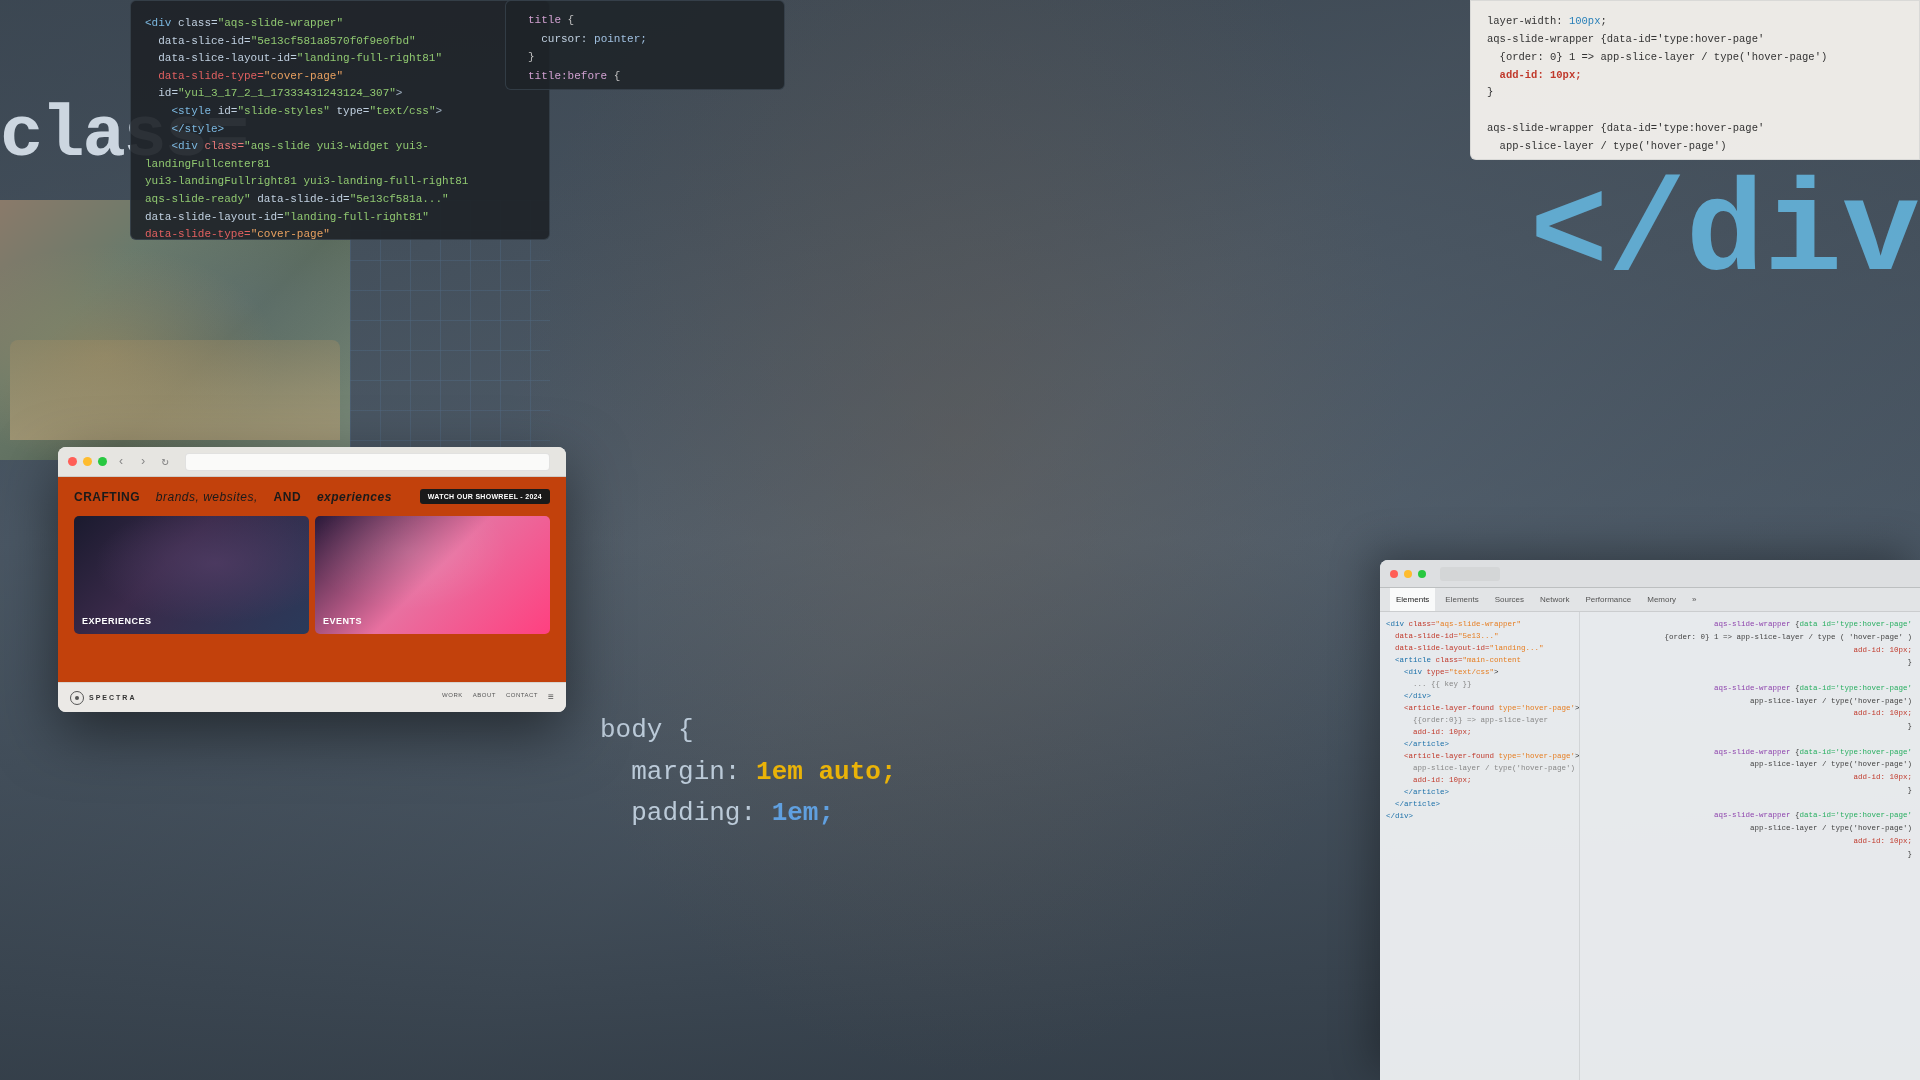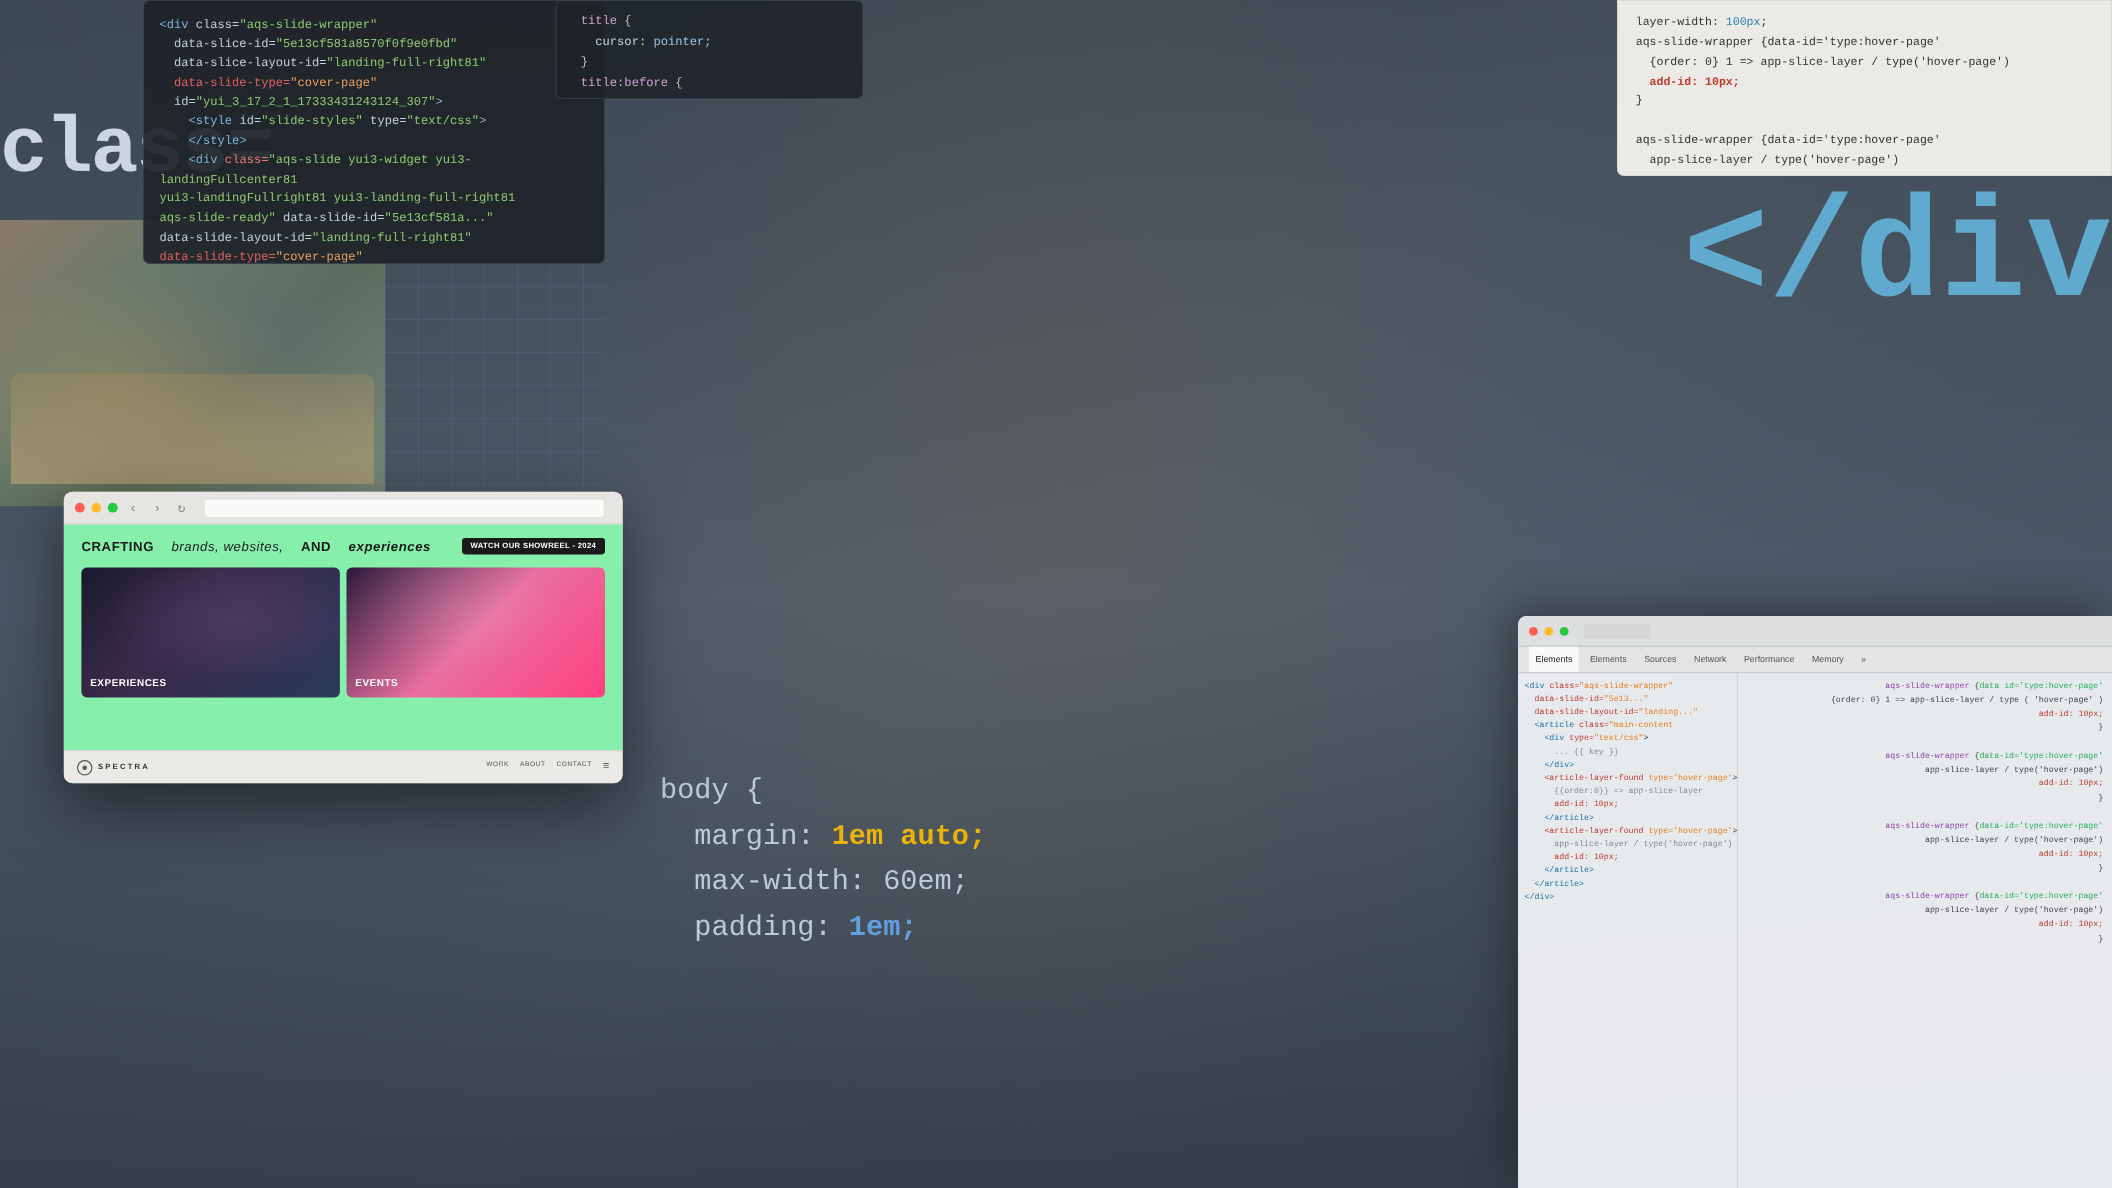--- a/index.html
+++ b/index.html
@@ -233,21 +233,21 @@
       flex: 1;
       height: 18px;
       background: rgba(255,255,255,0.8);
       border-radius: 4px;
       margin: 0 6px;
       border: 1px solid rgba(200,200,200,0.5);
     }
 
     .browser-content {
       padding: 12px 16px;
-      background: #86efac;
+      background: #c2410c;
       height: calc(100% - 30px - 30px);
     }
 
     .site-tagline {
       font-family: Arial, sans-serif;
       font-size: 12px;
       font-weight: 600;
       color: #1a1a1a;
       letter-spacing: 0.5px;
       margin-bottom: 12px;
@@ -380,21 +380,21 @@
     }
 
     .footer-menu-icon {
       color: #555;
       font-size: 10px;
     }
 
     
     .code-panel-bottom {
       position: absolute;
-      bottom: 12px;
+      bottom: 0;
       left: 600px;
       width: 520px;
       height: 370px;
       z-index: 8;
       font-size: 26px;
       line-height: 1.6;
       font-family: 'Courier New', monospace;
       font-weight: 400;
     }
 
@@ -595,21 +595,20 @@
       <span class="footer-nav-item">ABOUT</span>
       <span class="footer-nav-item">CONTACT</span>
       <span class="footer-menu-icon">≡</span>
     </div>
   </div>
 </div>
 
 <div class="code-panel-bottom">
   <div class="css-bottom-line">body {</div>
   <div class="css-bottom-line">&nbsp;&nbsp;<span class="css-bottom-prop">margin: </span><span class="css-bottom-val-red">1em auto;</span></div>
-  <div class="css-bottom-line">&nbsp;&nbsp;<span class="css-bottom-prop">max-width: 60em;</span></div>
   <div class="css-bottom-line">&nbsp;&nbsp;<span class="css-bottom-prop">padding: </span><span class="css-bottom-val-blue">1em;</span></div>
 </div>
 
 <div class="devtools-panel">
   <div class="devtools-chrome">
     <div class="devtools-dot dot-red"></div>
     <div class="devtools-dot dot-yellow"></div>
     <div class="devtools-dot dot-green"></div>
     <div style="width:60px;height:14px;background:rgba(200,200,200,0.4);border-radius:3px;margin-left:8px;"></div>
   </div>

